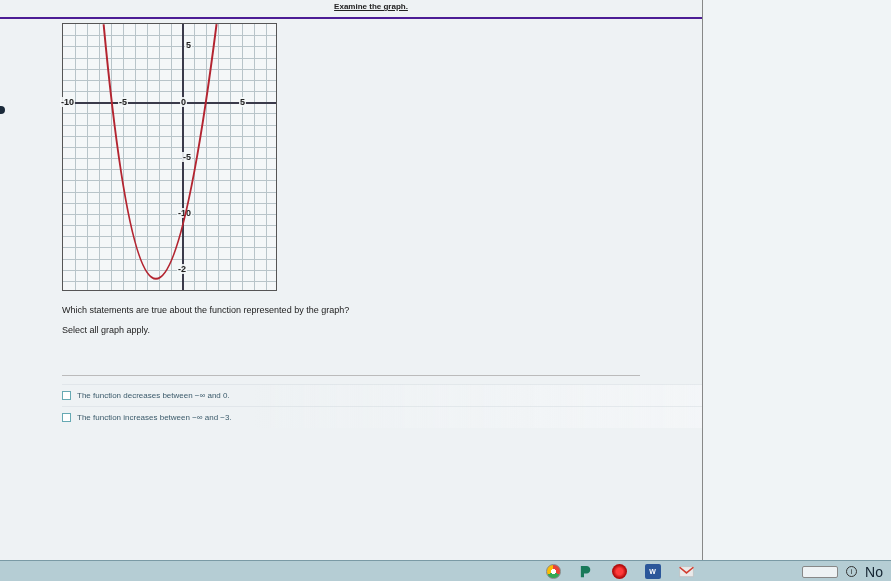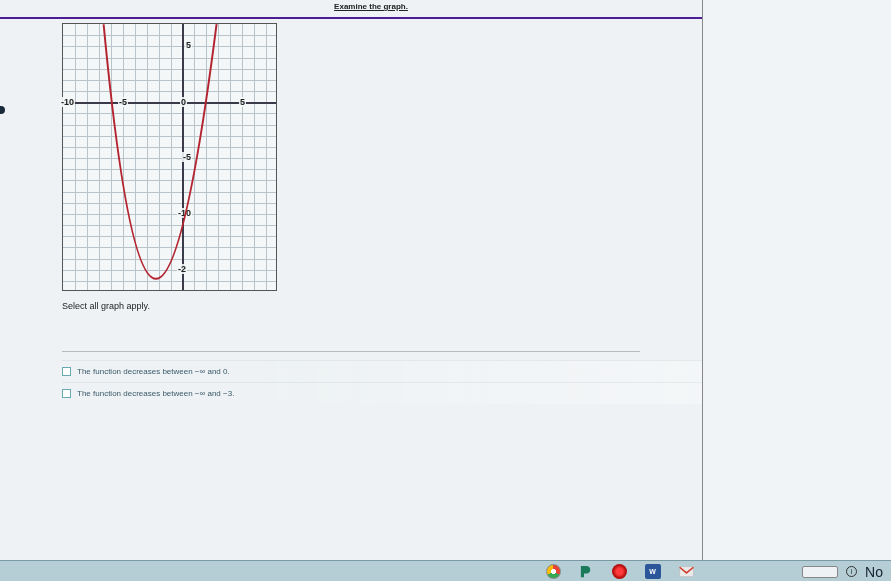--- a/index.html
+++ b/index.html
@@ -254,32 +254,33 @@
     <div class="axis-label" style="left:-3px; top:73px">-10</div>
     <div class="axis-label" style="left:55px; top:73px">-5</div>
     <div class="axis-label" style="left:117px; top:73px">0</div>
     <div class="axis-label" style="left:176px; top:73px">5</div>
 
     <svg class="curve-svg" viewBox="0 0 215 268">
       <path d="M 41 0 Q 89.6 514 155 0" fill="none" stroke="#b32430" stroke-width="2"></path>
     </svg>
   </div>
 
+  <div class="question-text">Which statements are true about the function represented by the graph?</div>
   <div class="select-text">Select all graph apply.</div>
 
   <div class="divider"></div>
 
   <div class="options">
     <div class="option-row">
       <div class="checkbox"></div>
       <span class="option-text">The function decreases between −∞ and 0.</span>
     </div>
     <div class="option-row">
       <div class="checkbox"></div>
-      <span class="option-text">The function decreases between −∞ and −3.</span>
+      <span class="option-text">The function increases between −∞ and −3.</span>
     </div>
   </div>
 </div>
 
 <div class="sidebar-right"></div>
 
 <div class="taskbar">
   <div class="taskbar-left-spacer"></div>
   <div class="task-icon chrome-icon"></div>
   <div class="task-icon">

